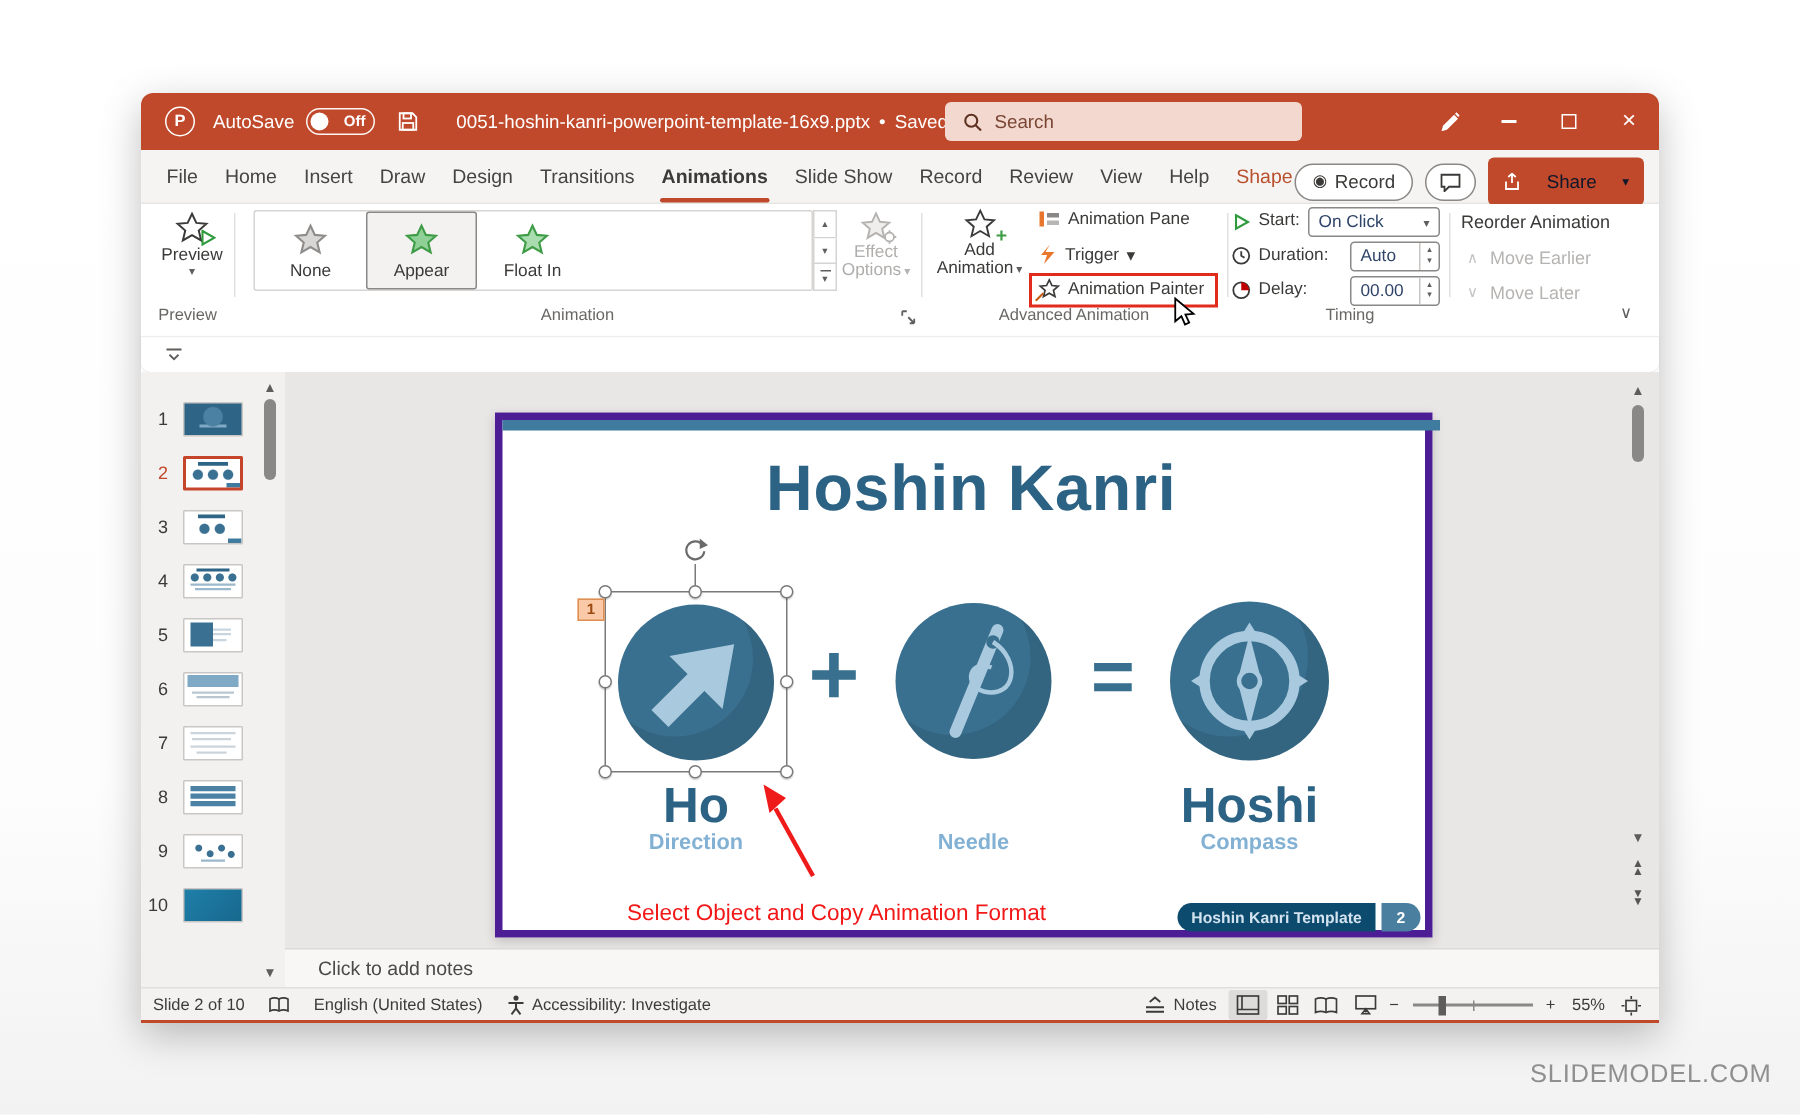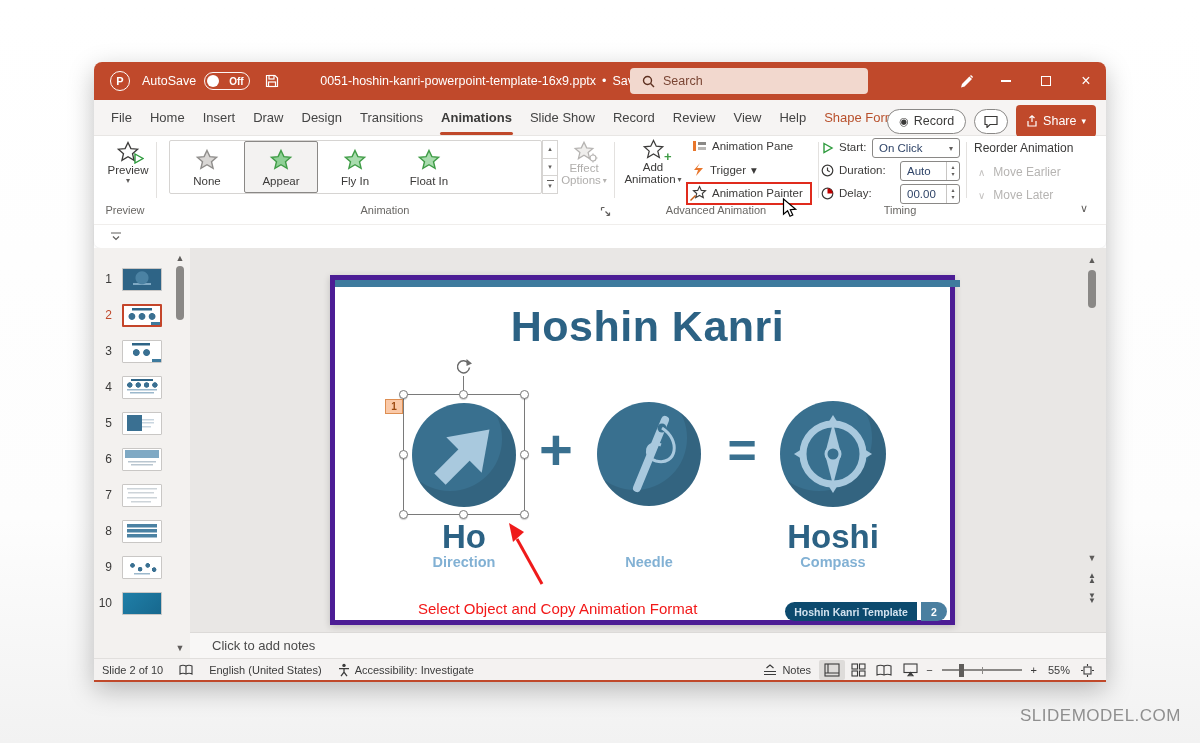--- a/index.html
+++ b/index.html
@@ -12,21 +12,21 @@
 .window{position:absolute;left:94px;top:62px;width:1012px;height:620px;background:#fff;border-radius:8px 8px 0 0;box-shadow:0 8px 26px rgba(0,0,0,.25)}
 
 
 .titlebar{position:absolute;left:0;top:0;right:0;height:38px;background:#c0492b;border-radius:8px 8px 0 0;color:#fff;font-size:12.5px;display:flex;align-items:center}
 .ppt-logo{width:20px;height:20px;border:1.6px solid #fff;border-radius:50%;display:flex;align-items:center;justify-content:center;font-weight:bold;font-size:11px;margin-left:16px}
 .ts-label{margin-left:12px}
 .toggle{width:46px;height:18px;border:1.4px solid rgba(255,255,255,.95);border-radius:10px;display:flex;align-items:center;margin-left:8px;cursor:pointer}
 .knob{width:12px;height:12px;background:#fff;border-radius:50%;margin-left:2px}
 .toggle-text{font-size:10px;font-weight:bold;margin-left:10px}
 .save-ic{margin-left:14px}
-.file-cluster{display:flex;align-items:flex-start;gap:6px;margin-left:40px;white-space:nowrap}
+.file-cluster{display:flex;align-items:flex-start;gap:6px;margin-left:24px;white-space:nowrap}
 .file-cluster .chev{font-size:9px}
 .searchbox{position:absolute;left:536px;top:6px;width:238px;height:26px;background:#f2d8ce;border-radius:4px;display:flex;align-items:center}
 .searchbox input{border:none;outline:none;background:transparent;font-size:12.5px;color:#5e3020;width:180px;font-family:inherit}
 .searchbox input::placeholder{color:#7a4534;opacity:1}
 .search-glyph{margin:0 8px 0 12px}
 .tb-right{position:absolute;right:0;top:0;height:38px;display:flex}
 .tb-btn{width:40px;height:38px;display:flex;align-items:center;justify-content:center;cursor:pointer}
 .tb-btn.close-btn{border-top-right-radius:8px}
 .min-glyph{width:10px;height:1.6px;background:#fff;display:block}
 .max-glyph{width:10px;height:10px;border:1.3px solid #fff;display:block}
@@ -36,21 +36,21 @@
 .tabrow{position:absolute;left:0;top:38px;right:0;height:36px;background:#f6f4f3;display:flex;align-items:center;border-bottom:1px solid #e8e6e4}
 .tabs{display:flex;align-items:center;height:100%;padding-left:8px}
 .tab{padding:0 9px;height:100%;display:flex;align-items:center;font-size:13px;color:#444;position:relative;cursor:pointer;white-space:nowrap}
 .tab.active{font-weight:bold;color:#3b3a39}
 .tab.active::after{content:"";position:absolute;left:8px;right:8px;bottom:0;height:3px;background:#c0492b;border-radius:2px}
 .tab.ctx{color:#b8502c}
 .tab-actions{position:absolute;right:10px;top:5px;display:flex;gap:8px;align-items:center}
 .record-btn{display:flex;align-items:center;gap:5px;border:1px solid #8a8886;border-radius:13px;height:25px;padding:0 11px;background:#fff;font-size:12.5px;color:#3b3a39;cursor:pointer}
 .rec-dot{font-size:11px;line-height:1}
 .comment-btn{width:34px;height:25px;border:1px solid #8a8886;border-radius:13px;background:#fff;display:flex;align-items:center;justify-content:center;cursor:pointer}
-.share-btn{display:flex;align-items:center;gap:5px;background:#c0492b;color:#ffffff;border-radius:4px;height:25px;padding:16px 10px;font-size:12.5px;cursor:pointer}
+.share-btn{display:flex;align-items:center;gap:17px;background:#c0492b;color:#0f172a;border-radius:4px;height:25px;padding:16px 10px;font-size:12.5px;cursor:pointer}
 .share-btn .chev{font-size:9px}
 
 
 .ribbon{position:absolute;left:0;top:74px;right:0;height:88px;background:#fff;overflow:visible}
 .rb-divider{position:absolute;top:6px;height:56px;width:1px;background:#e3e1df}
 .rb-group{position:absolute;top:68px;height:16px;font-size:11px;color:#696764;text-align:center}
 .bigbtn{position:absolute;display:flex;flex-direction:column;align-items:center;cursor:pointer;color:#3b3a39;font-size:11.5px}
 .bigbtn .chev{font-size:8px;color:#605e5c}
 .gallery{position:absolute;left:75px;top:4px;width:373px;height:54px;border:1px solid #d6d4d2;border-radius:2px;background:#fff;display:flex}
 .gal-item{width:74px;display:flex;flex-direction:column;align-items:center;justify-content:center;gap:3px;font-size:11.5px;color:#3b3a39;cursor:pointer;border:1.5px solid transparent;border-radius:2px}
@@ -260,26 +260,20 @@
         <div class="gal-item selected">
           <svg width="24" height="24" style="fill:#8fd096;stroke:#3f9c46;stroke-width:1.4">
               <use href="#ic-star"></use>
             </svg>
           <span>Appear</span>
         </div>
         <div class="gal-item">
           <svg width="24" height="24" style="fill:#a9dcae;stroke:#3f9c46;stroke-width:1.4">
               <use href="#ic-star"></use>
             </svg>
-          <span>Fly In</span>
-        </div>
-        <div class="gal-item">
-          <svg width="24" height="24" style="fill:#a9dcae;stroke:#3f9c46;stroke-width:1.4">
-              <use href="#ic-star"></use>
-            </svg>
           <span>Float In</span>
         </div>
       </div>
       <div class="gal-scroll">
         <div>
             <span>▴</span>
           </div>
         <div>
             <span>▾</span>
           </div>

